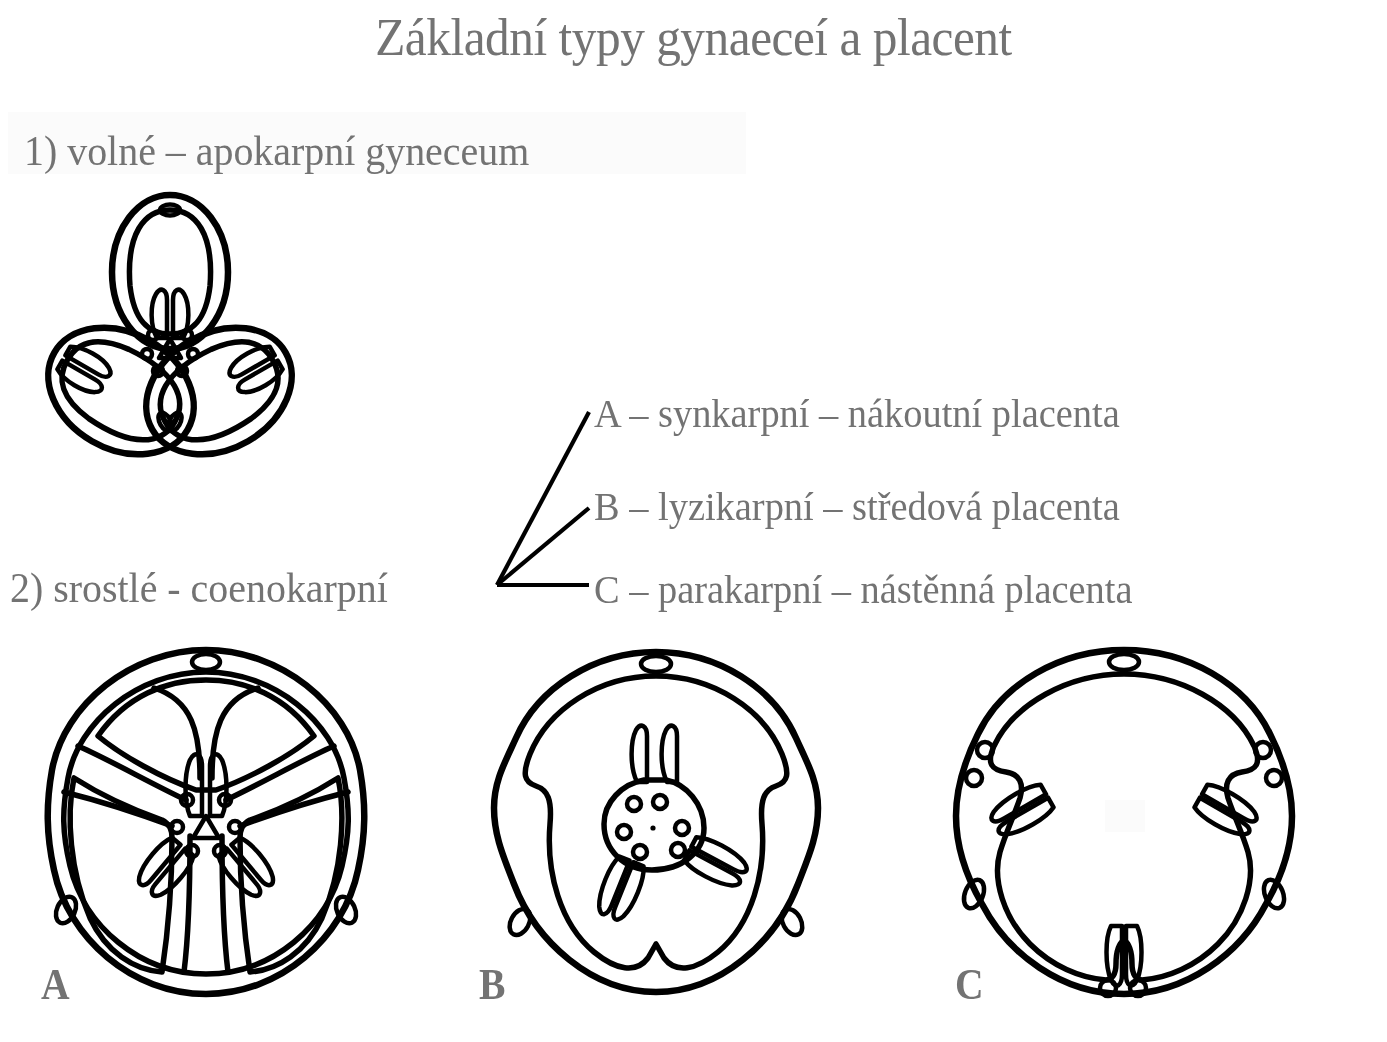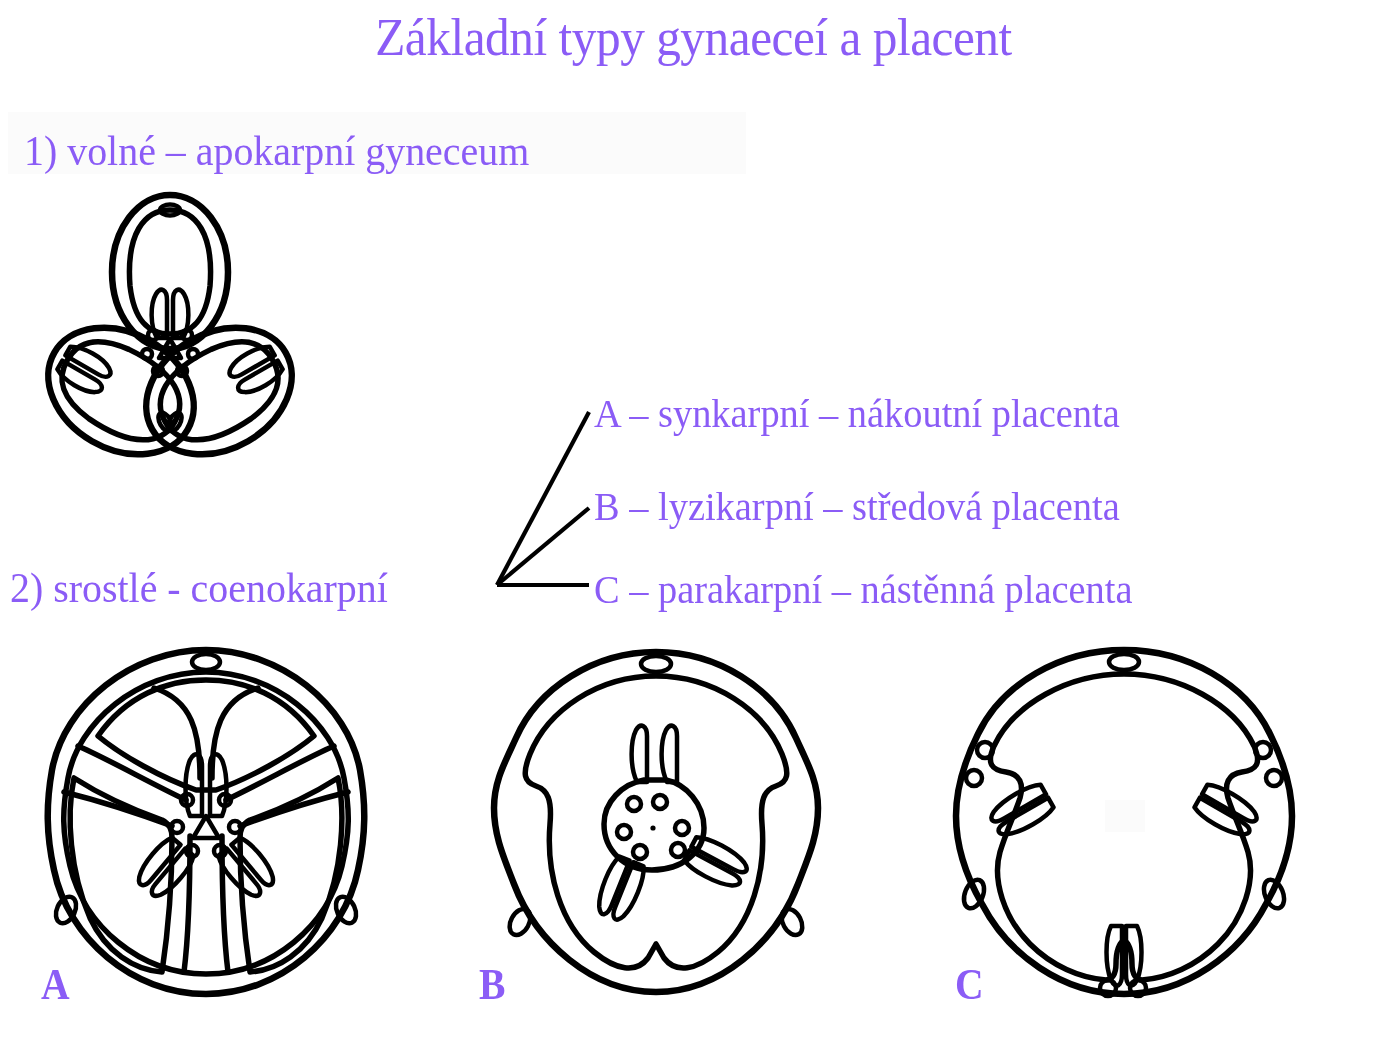--- a/index.html
+++ b/index.html
@@ -8,21 +8,21 @@
     padding: 0;
     background: #ffffff;
   }
   #page {
     position: relative;
     width: 1387px;
     height: 1042px;
     background: #ffffff;
     overflow: hidden;
     font-family: "Liberation Serif", "DejaVu Serif", serif;
-    color: #8b5cf6;
+    color: #737373;
   }
   .title {
     position: absolute;
     left: 0;
     top: 8px;
     width: 1387px;
     text-align: center;
     font-size: 53px;
     line-height: 1.12;
     letter-spacing: -0.5px;

